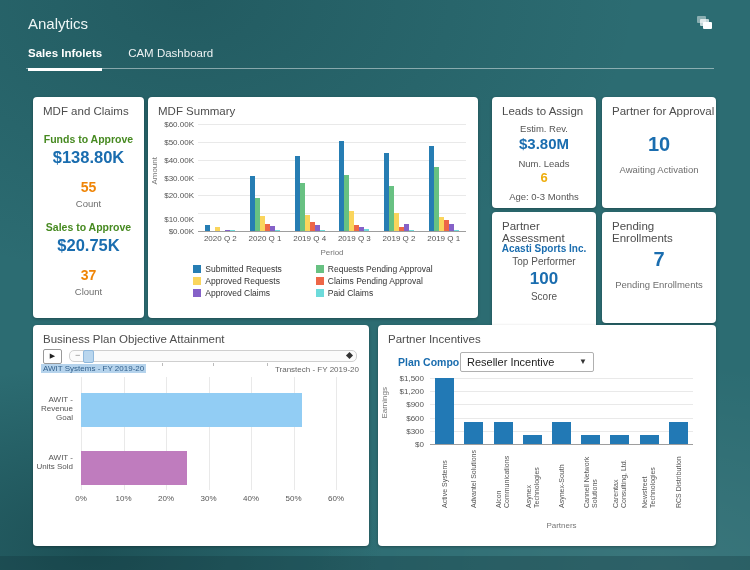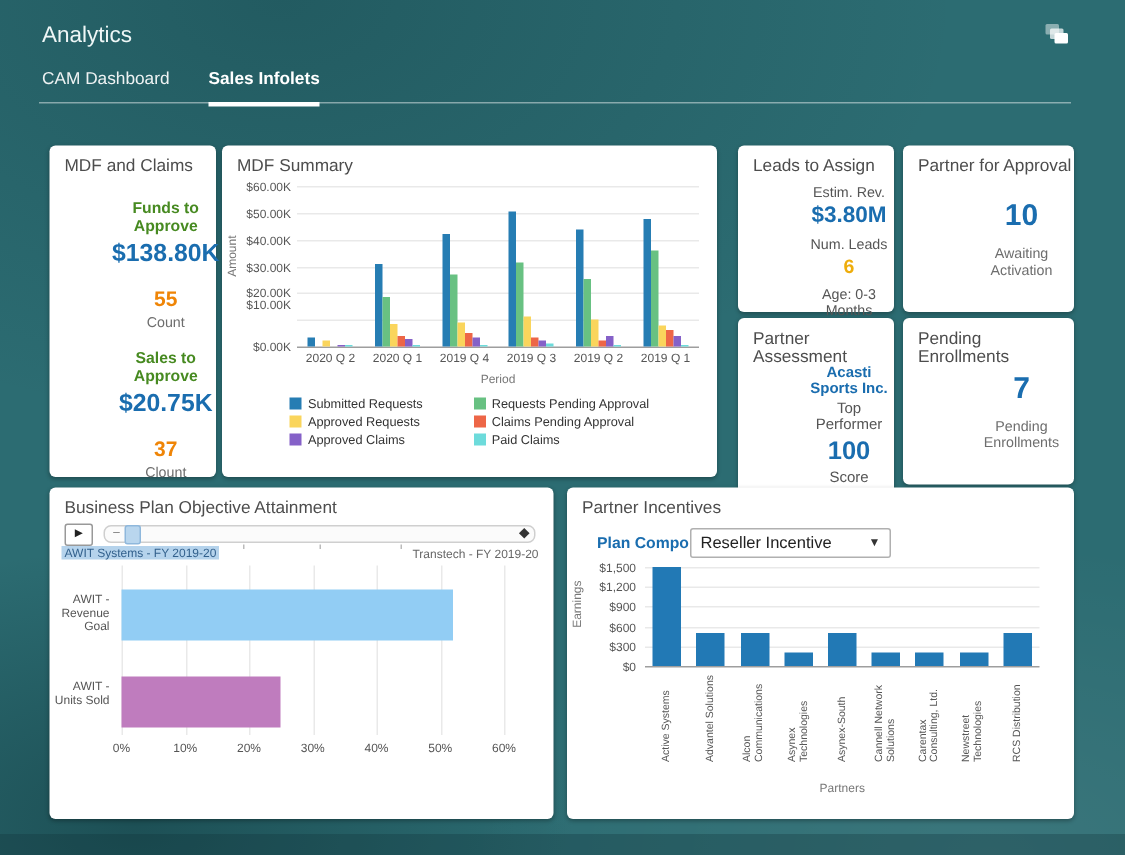--- a/index.html
+++ b/index.html
@@ -30,21 +30,21 @@
   .c1{left:33px;top:97px;width:111px;height:221px;}
   .c2{left:148px;top:97px;width:330px;height:221px;}
   .c3{left:492px;top:97px;width:104px;height:111px;}
   .c4{left:602px;top:97px;width:114px;height:111px;}
   .c5{left:492px;top:212px;width:104px;height:133px;}
   .c6{left:602px;top:212px;width:114px;height:111px;}
   .c7{left:33px;top:325px;width:336px;height:221px;}
   .c8{left:378px;top:325px;width:338px;height:221px;}
 
   
-  .stack{position:absolute;left:0;right:0;top:24px;display:flex;flex-direction:column;align-items:center;text-align:center;padding-left:44px;}
+  .stack{position:absolute;left:0;right:0;top:24px;display:flex;flex-direction:column;align-items:center;text-align:center;}
   .m-label{margin-top:12px;font-size:10.5px;font-weight:bold;color:#478a21;}
   .m-value{margin-top:3px;font-size:16.5px;font-weight:bold;color:#1a6daf;}
   .m-count{margin-top:12px;font-size:14px;font-weight:bold;color:#ef8507;}
   .m-count-label{margin-top:3px;font-size:9.5px;color:#6e6e6e;}
 
   
   .i-label{margin-top:6px;font-size:9.5px;color:#555;}
   .i-money{margin-top:1px;font-size:15px;font-weight:bold;color:#1a6daf;}
   .i-yellow{margin-top:1px;font-size:13px;font-weight:bold;color:#eead0c;}
   .i-big{margin-top:12px;font-size:20px;font-weight:bold;color:#1a6daf;}
@@ -108,22 +108,22 @@
 <div class="page">
   <div class="bg-bottom"></div>
 
   <div class="hdr-title">Analytics</div>
   <div class="pages-icon">
     <span class="p1"></span>
     <span class="p2"></span>
     <span class="p3"></span>
   </div>
   <div class="tabs">
+    <div class="tab active">Sales Infolets</div>
     <div class="tab">CAM Dashboard</div>
-    <div class="tab active">Sales Infolets</div>
   </div>
   <div class="hdr-line"></div>
 
   <div class="card c1">
     <div class="card-title">MDF and Claims</div>
     <div class="stack">
       <div class="m-label">Funds to Approve</div>
       <div class="m-value">$138.80K</div>
       <div class="m-count">55</div>
       <div class="m-count-label">Count</div>
@@ -136,21 +136,21 @@
 
   <div class="card c2">
     <div class="card-title">MDF Summary</div>
     <div class="axis-v">Amount</div>
     <div id="mdf-yticks">
         <div class="ytick" style="top: -4px;">$60.00K</div>
         <div class="ytick" style="top: 13.8333px;">$50.00K</div>
         <div class="ytick" style="top: 31.6667px;">$40.00K</div>
         <div class="ytick" style="top: 49.5px;">$30.00K</div>
         <div class="ytick" style="top: 67.3333px;">$20.00K</div>
-        <div class="ytick" style="top: 75px; padding-left: 36px;">$10.00K</div>
+        <div class="ytick" style="top: 91px; padding-left: 36px;">$10.00K</div>
         <div class="ytick" style="top: 103px;">$0.00K</div>
       </div>
     <div id="mdf-grid">
         <div class="hline" style="top: 0px;"></div>
         <div class="hline" style="top: 17.8333px;"></div>
         <div class="hline" style="top: 35.6667px;"></div>
         <div class="hline" style="top: 53.5px;"></div>
         <div class="hline" style="top: 71.3333px;"></div>
         <div class="hline" style="top: 89.1667px;"></div>
         <div class="hline axisline" style="top: 107px;"></div>

